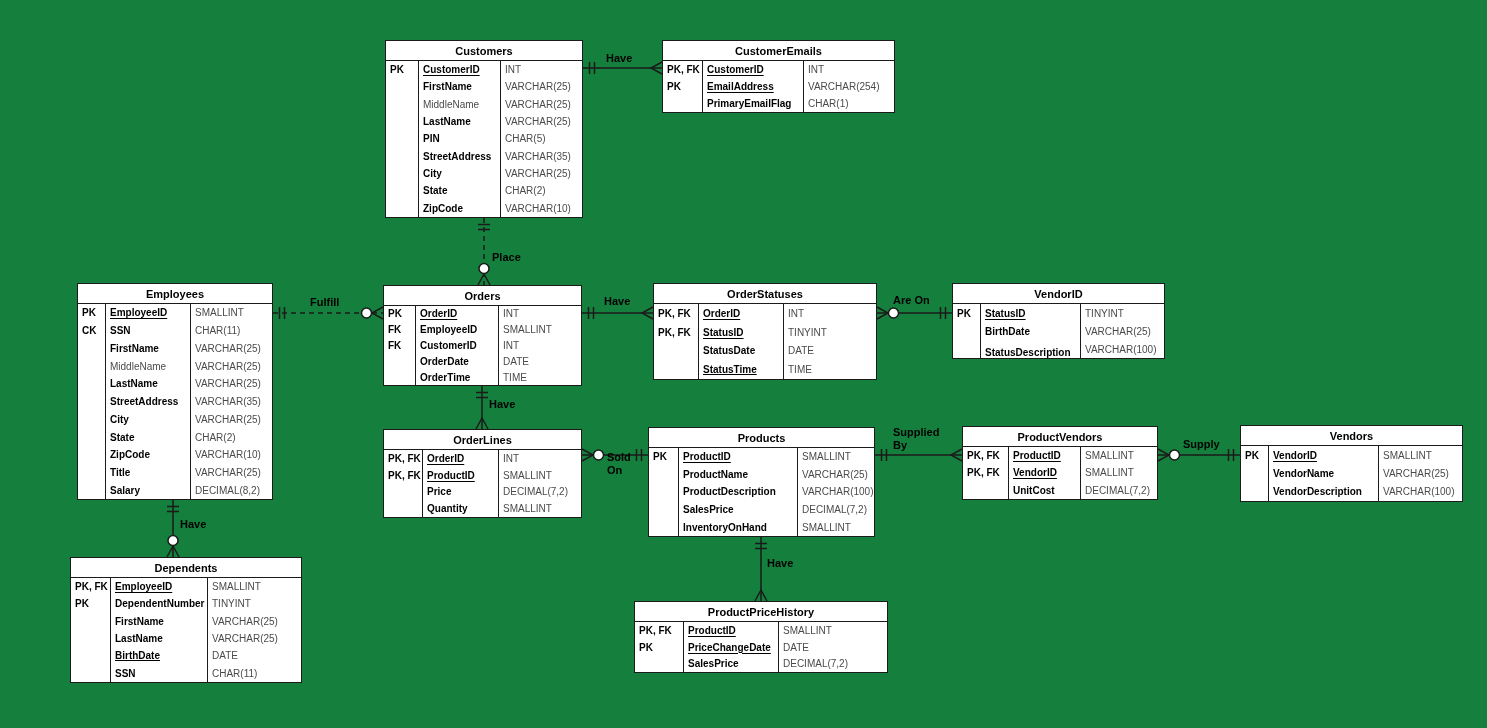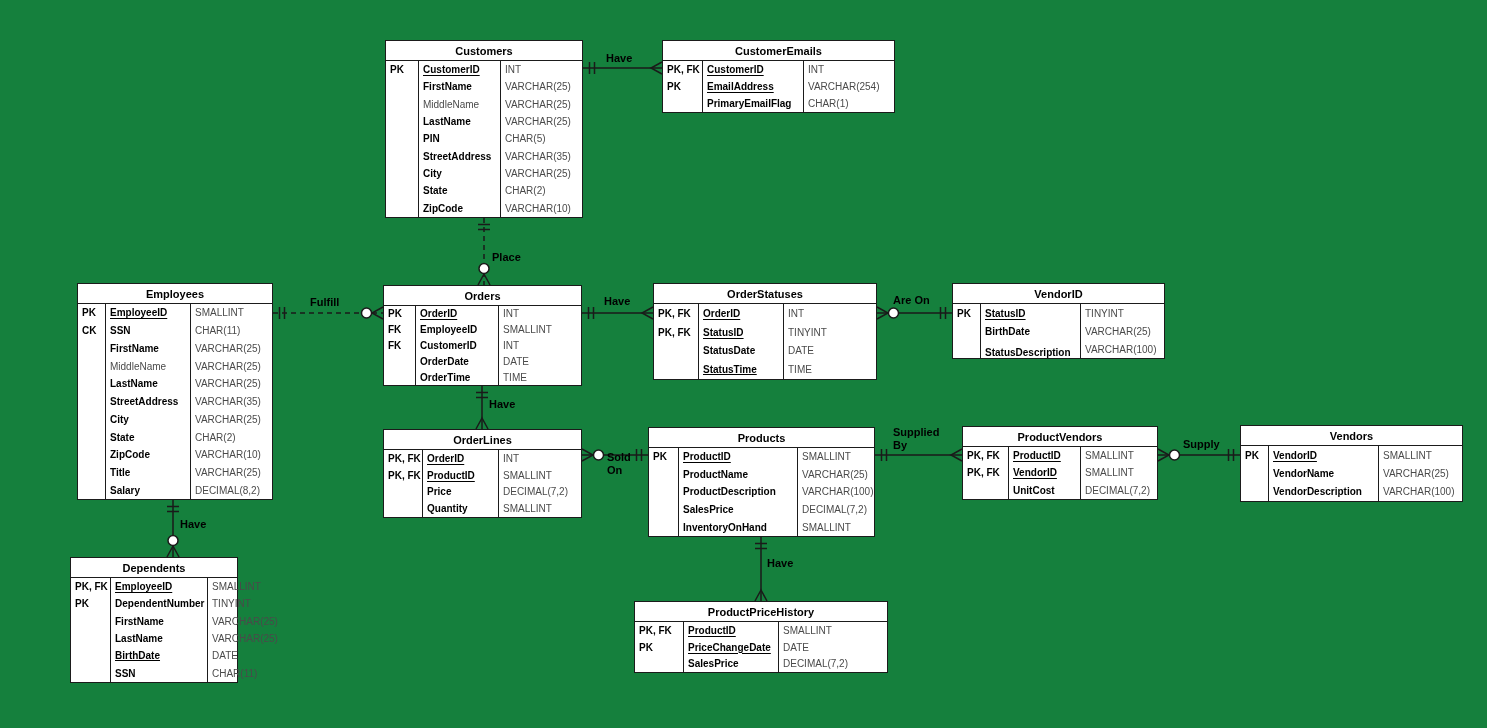--- a/index.html
+++ b/index.html
@@ -448,21 +448,21 @@
           </div>
           <div class="erd-row">
             <div class="cell key" style="width: 28px;"></div>
             <div class="cell name" style="width: 110px;">
               <span>VendorDescription</span>
             </div>
             <div class="cell type">VARCHAR(100)</div>
           </div>
         </div>
       </div>
-      <div class="erd-table" style="left: 70px; top: 557px; width: 168px; height: 126px;">
+      <div class="erd-table" style="left: 70px; top: 557px; width: 232px; height: 126px;">
         <div class="erd-title">Dependents</div>
         <div class="erd-body">
           <div class="erd-row">
             <div class="cell key" style="width: 40px;">PK, FK</div>
             <div class="cell name" style="width: 97px;">
               <span class="u">EmployeeID</span>
             </div>
             <div class="cell type">SMALLINT</div>
           </div>
           <div class="erd-row">

